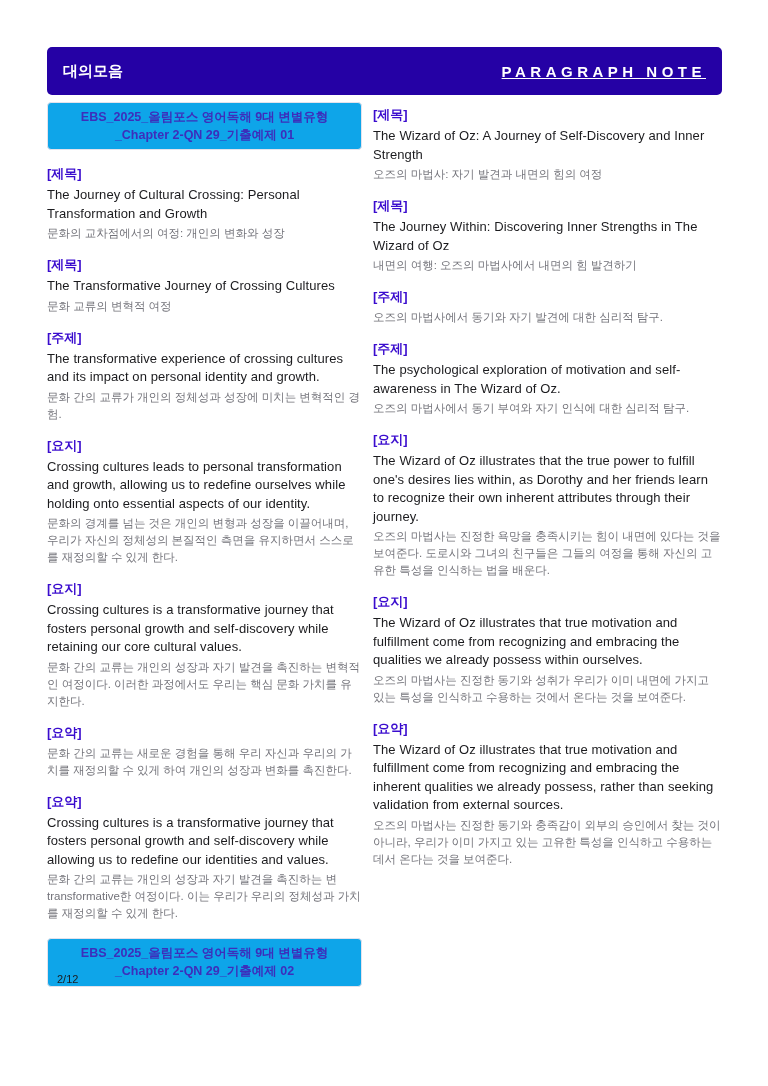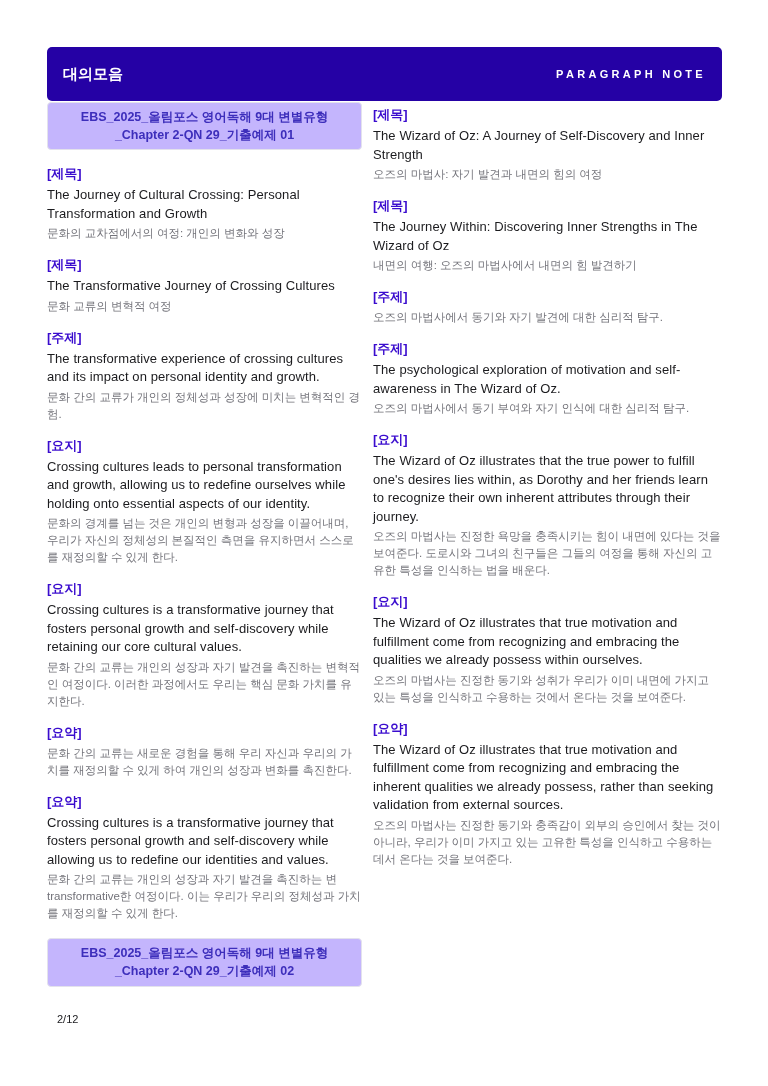--- a/index.html
+++ b/index.html
@@ -5,36 +5,36 @@
   html,body{margin:0;padding:0;background:#ffffff;}
   .page{
     position:relative;
     width:768px;height:1086px;
     background:#ffffff;
     overflow:hidden;
     font-family:"Liberation Sans","DejaVu Sans",sans-serif;
   }
   .header-bar{
     position:absolute;left:47px;top:47px;
-    width:675px;height:54px;
+    width:675px;height:48px;
     background:#2501A5;
     border-radius:5px;
     display:flex;align-items:center;justify-content:space-between;
     padding:0 16px;box-sizing:border-box;
   }
   .header-title{color:#ffffff;font-weight:700;font-size:15px;}
-  .header-right{color:#ffffff;font-weight:700;font-size:11px;letter-spacing:0.30em;}
+  .header-right{color:#ffffff;font-weight:700;font-size:15px;letter-spacing:0.30em;text-decoration:underline;}
   .columns{
     position:absolute;left:47px;top:102px;width:675px;
     display:flex;gap:11px;align-items:flex-start;
   }
   .col-left{width:315px;flex:none;}
   .col-right{flex:1;min-width:0;}
   .ebs-box{
-    background:#c4b5fd;
+    background:#0ea5e9;
     border:1px solid #E3E2EC;
     border-radius:4px;
     padding:5px 8px;
     text-align:center;
     color:#3D2EBB;
     font-weight:700;
     font-size:12.5px;
     line-height:1.45;
     margin-bottom:11px;
     box-sizing:border-box;
@@ -47,21 +47,21 @@
   }
   .sec-en{
     color:#1B1B1E;font-size:13px;line-height:18.5px;
     font-weight:400;letter-spacing:0.1px;
     margin-bottom:2px;
   }
   .sec-ko{
     color:#73737A;font-size:11.5px;line-height:17px;
   }
   .footer-page{
-    position:absolute;left:57px;top:1013px;
+    position:absolute;left:57px;top:973px;
     font-size:11px;color:#1B1B1E;font-weight:500;
   }
 </style>
 </head>
 <body>
 
 <div class="page">
 
   <div class="header-bar">
     <span class="header-title">대의모음</span>

